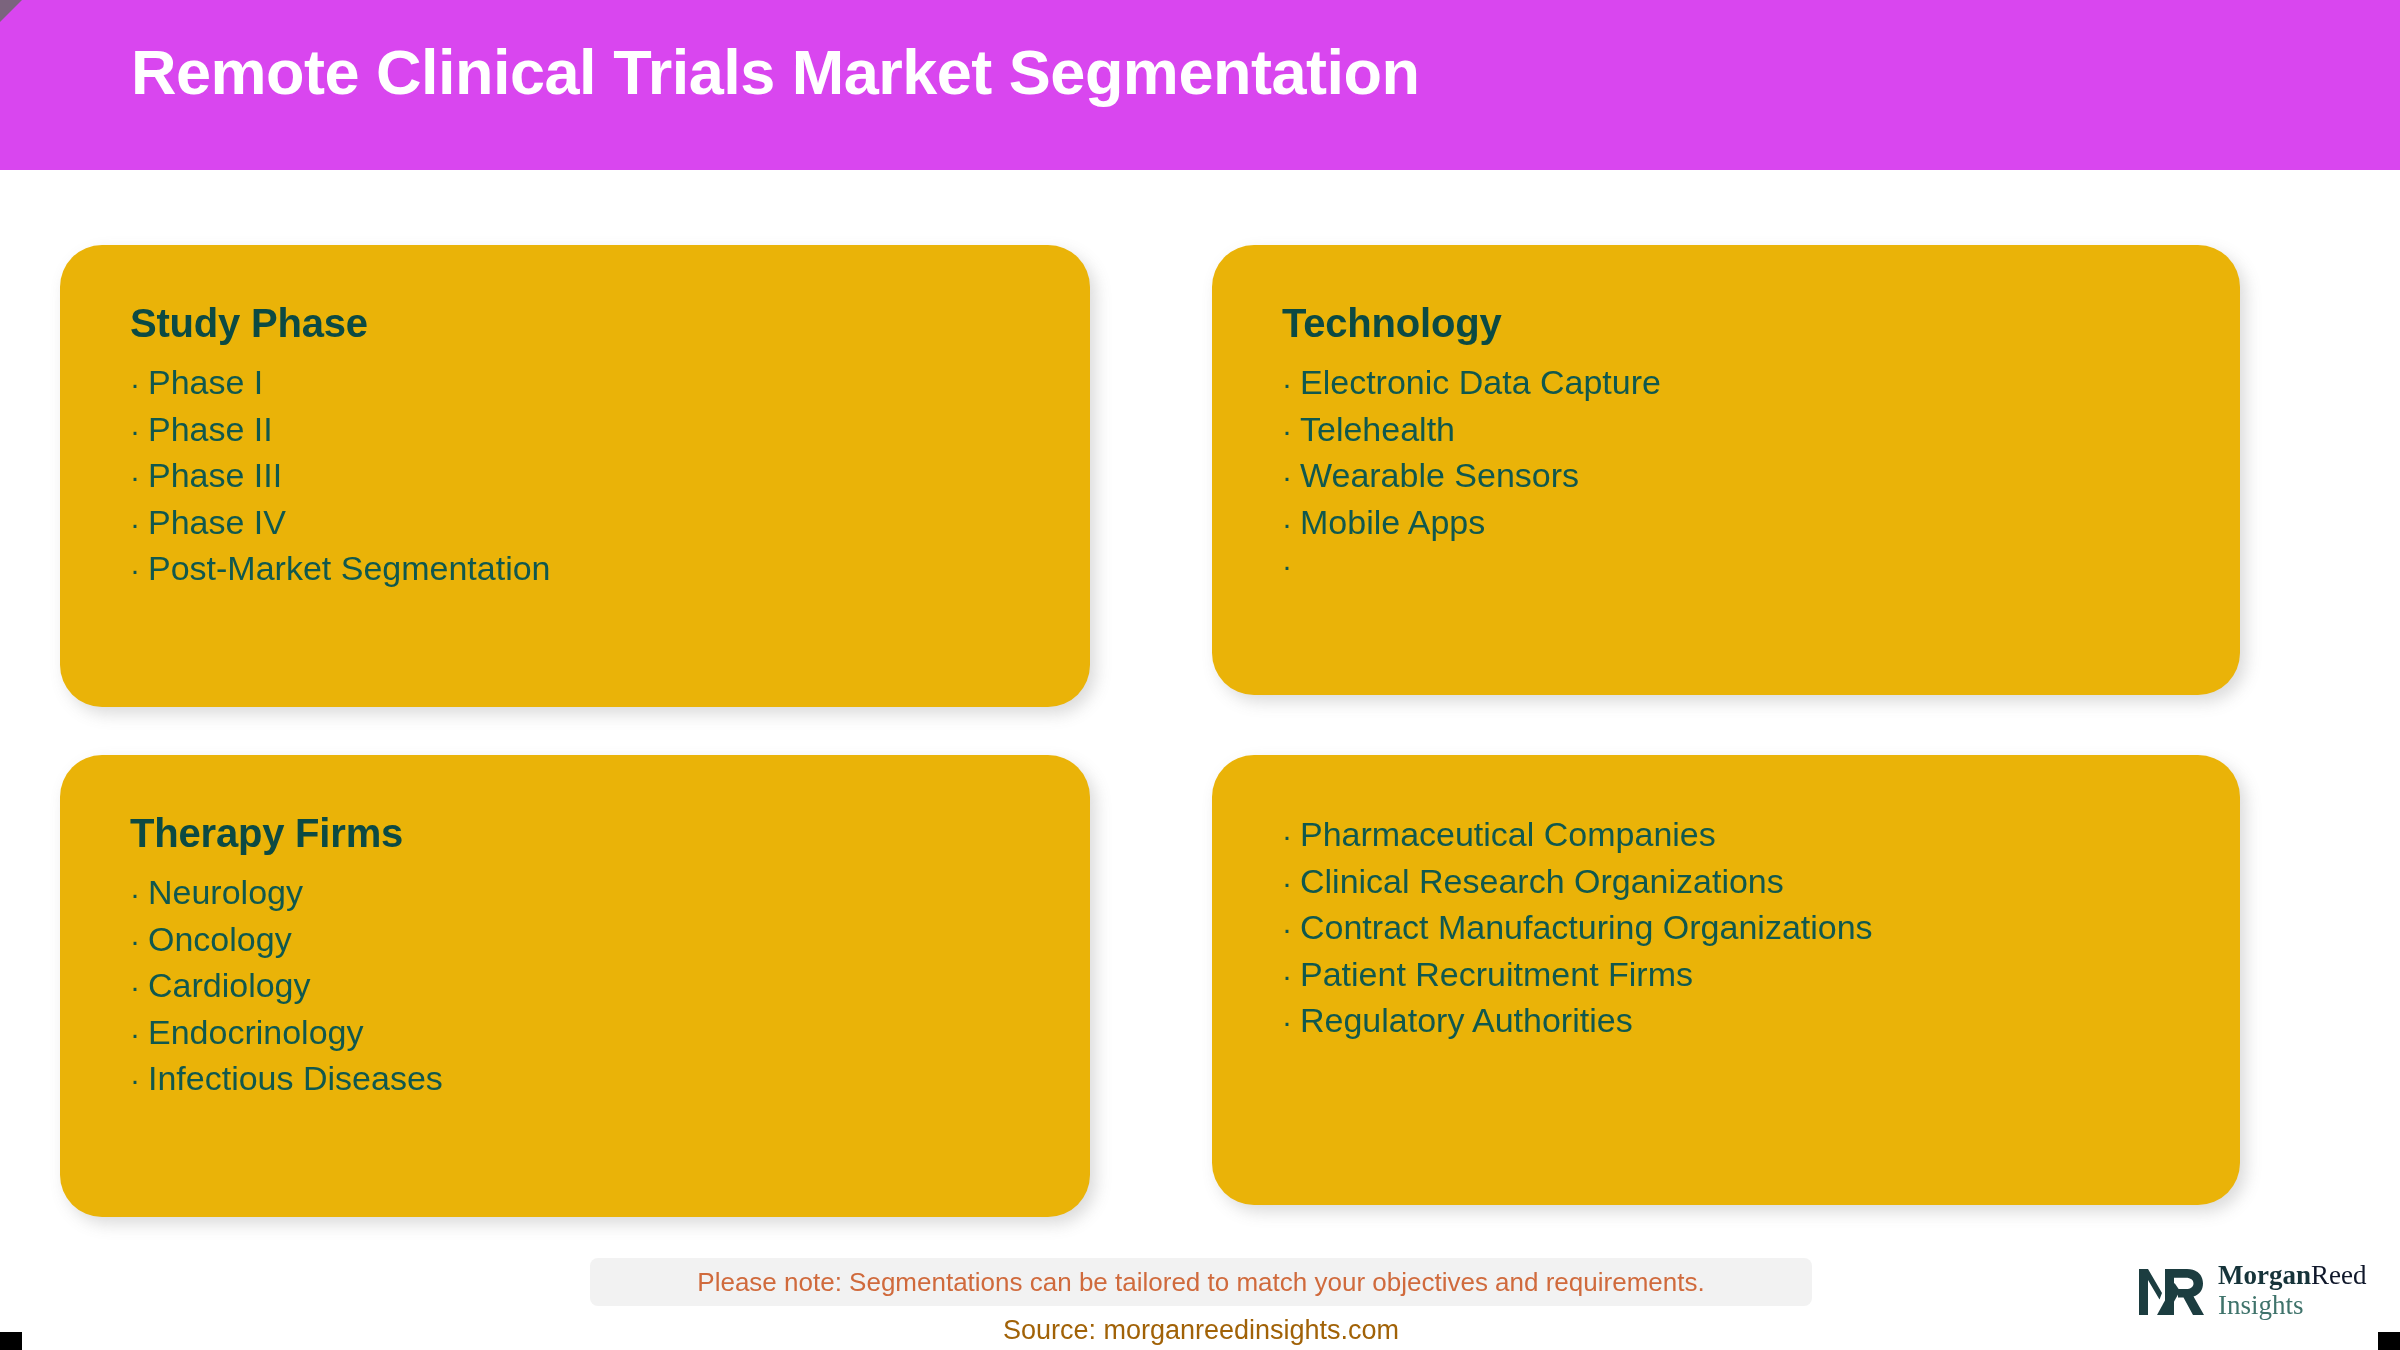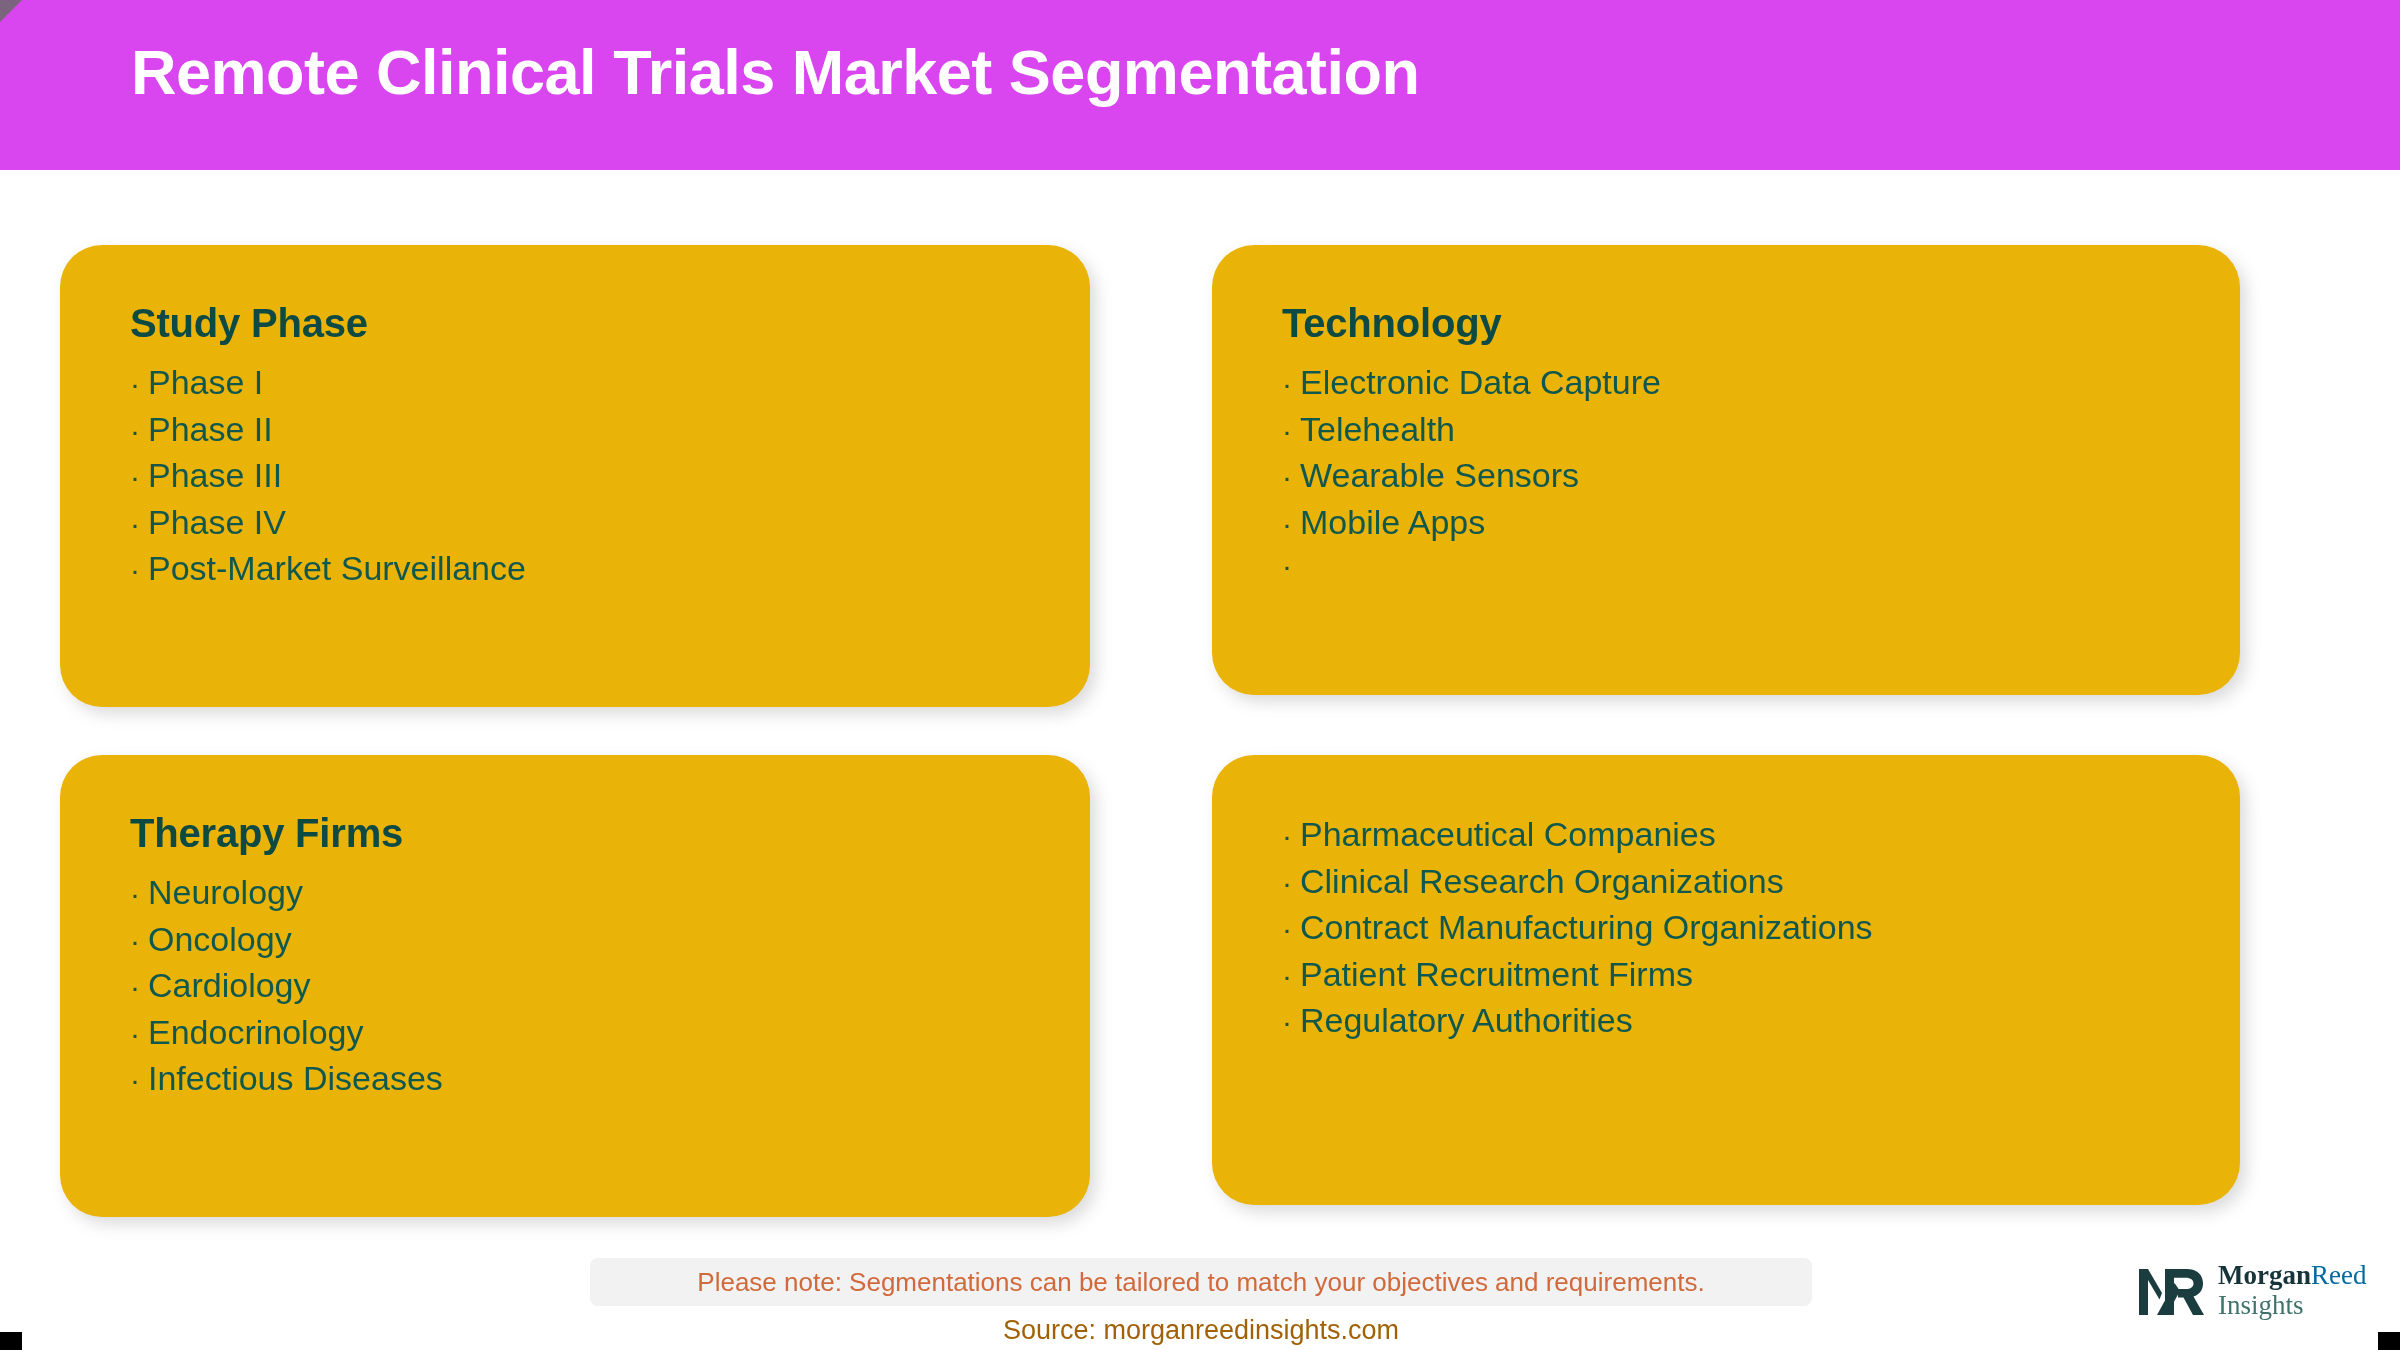--- a/index.html
+++ b/index.html
@@ -162,21 +162,21 @@
     flex-direction: column;
     justify-content: center;
     line-height: 1.0;
   }
   .logo-line1 {
     font-family: "Liberation Serif", serif;
     font-size: 27px;
     white-space: nowrap;
   }
   .logo-morgan { font-weight: bold; color: #16343A; }
-  .logo-reed   { font-weight: normal; color: #0369a1; }
+  .logo-reed   { font-weight: normal; color: #0f172a; }
   .logo-line2 {
     font-family: "Liberation Serif", serif;
     font-size: 27px;
     color: #3F736B;
     margin-top: 3px;
     white-space: nowrap;
   }
 
   
   .corner-square {
@@ -213,21 +213,21 @@
       <li class="card-list-item">
         <span class="bullet-dot">·</span>
         <span>Phase III</span>
       </li>
       <li class="card-list-item">
         <span class="bullet-dot">·</span>
         <span>Phase IV</span>
       </li>
       <li class="card-list-item">
         <span class="bullet-dot">·</span>
-        <span>Post-Market Surveillance</span>
+        <span>Post-Market Segmentation</span>
       </li>
     </ul>
   </div>
 
   <div class="seg-card c1">
     <div class="card-title">Technology</div>
     <ul class="card-list">
       <li class="card-list-item">
         <span class="bullet-dot">·</span>
         <span>Electronic Data Capture</span>

